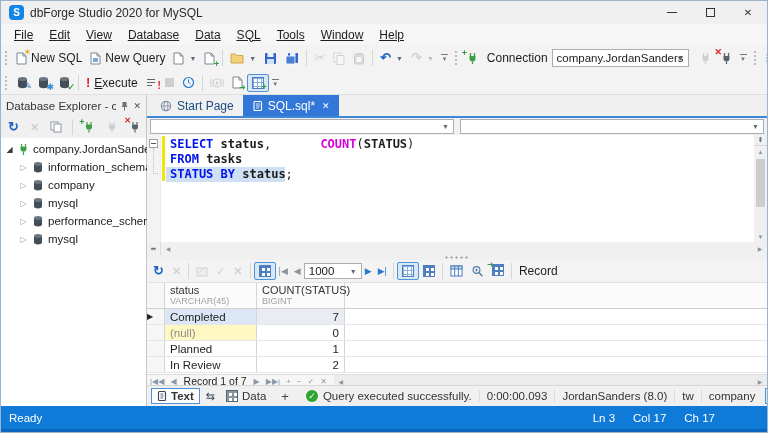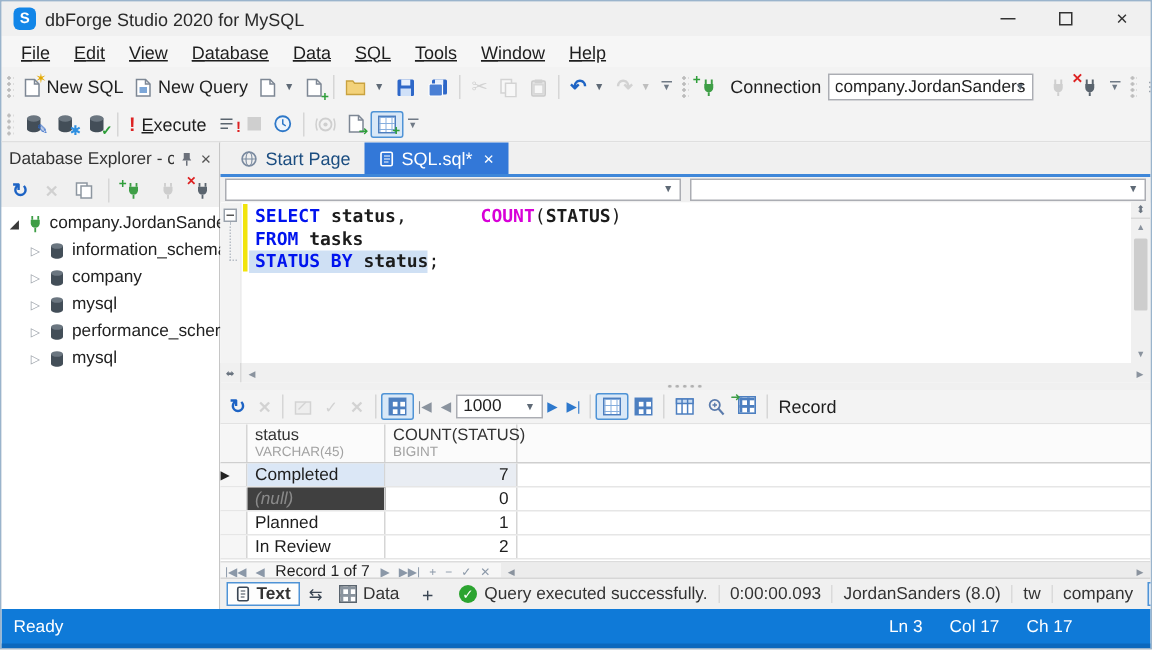--- a/index.html
+++ b/index.html
@@ -126,21 +126,21 @@
   .gc-sel { width:18px; padding:0; background:#f6f6f6; text-align:center; }
   .gc-status { width:92px; }
   .gc-count { width:88px; }
   .gh-name { font-size:11px; color:#333; line-height:12px; }
   .gh-type { font-size:9px; color:#a2a2a2; line-height:10px; }
   .grid-row { display:flex; height:16px; border-bottom:1px solid #e6e6e6; }
   .grid-row .gcell { display:flex; align-items:center; }
   .gc-count { justify-content:flex-end; }
   .row-sel .gc-status { background:#dbe7f6; }
   .row-sel .gc-count { background:#e9edf3; }
-  .row-null .gc-status { background:#404040; font-style:italic; color:#8a8a8a; }
+  .row-null .gc-status { background:#fef9c3; color:#8a8a8a; }
   .rowmark { font-size:8px; color:#222; }
 
   
   .recnav { position:absolute; top:279px; left:0; right:0; height:13px; background:#f6f6f6;
             border-top:1px solid #dcdcdc; display:flex; align-items:center; font-size:10.5px; color:#444; }
   .rn-ic { font-size:8px; color:#8b98a8; padding:0 3px; }
   .rn-label { padding:0 4px; color:#222; }
   .rn-scroll { flex:1; height:13px; background:#ececec; margin-left:4px; display:flex; align-items:center; }
   .rn-scroll .hs-arrow { color:#8a939e; }
   .rn-scroll .sp { flex:1; }

